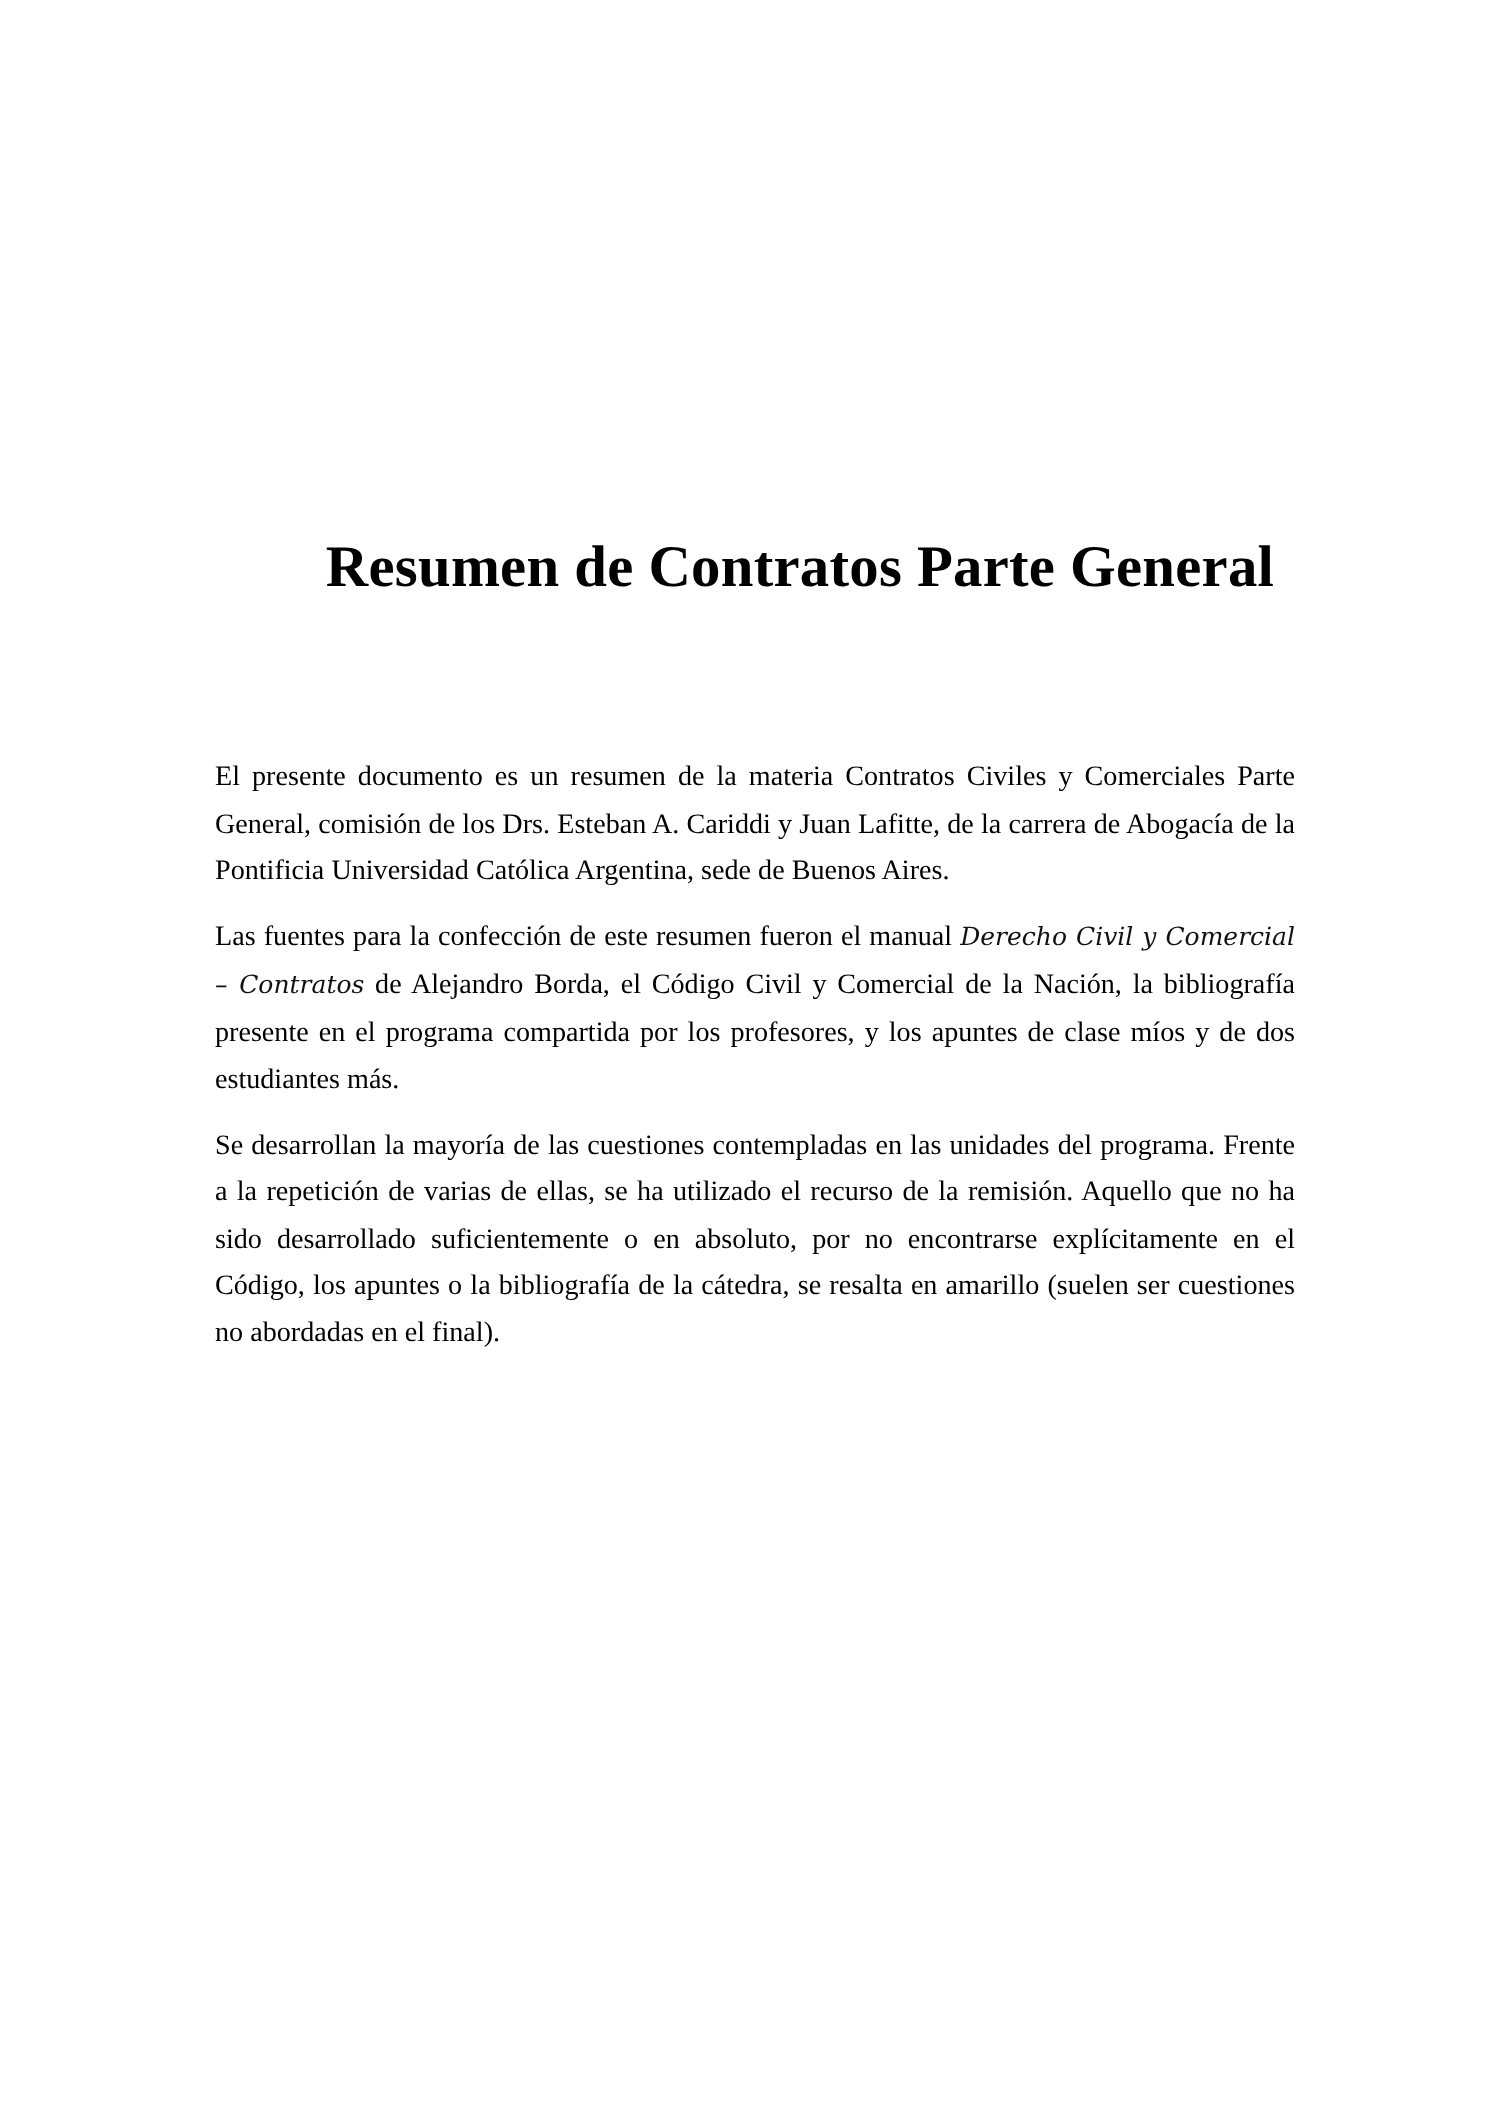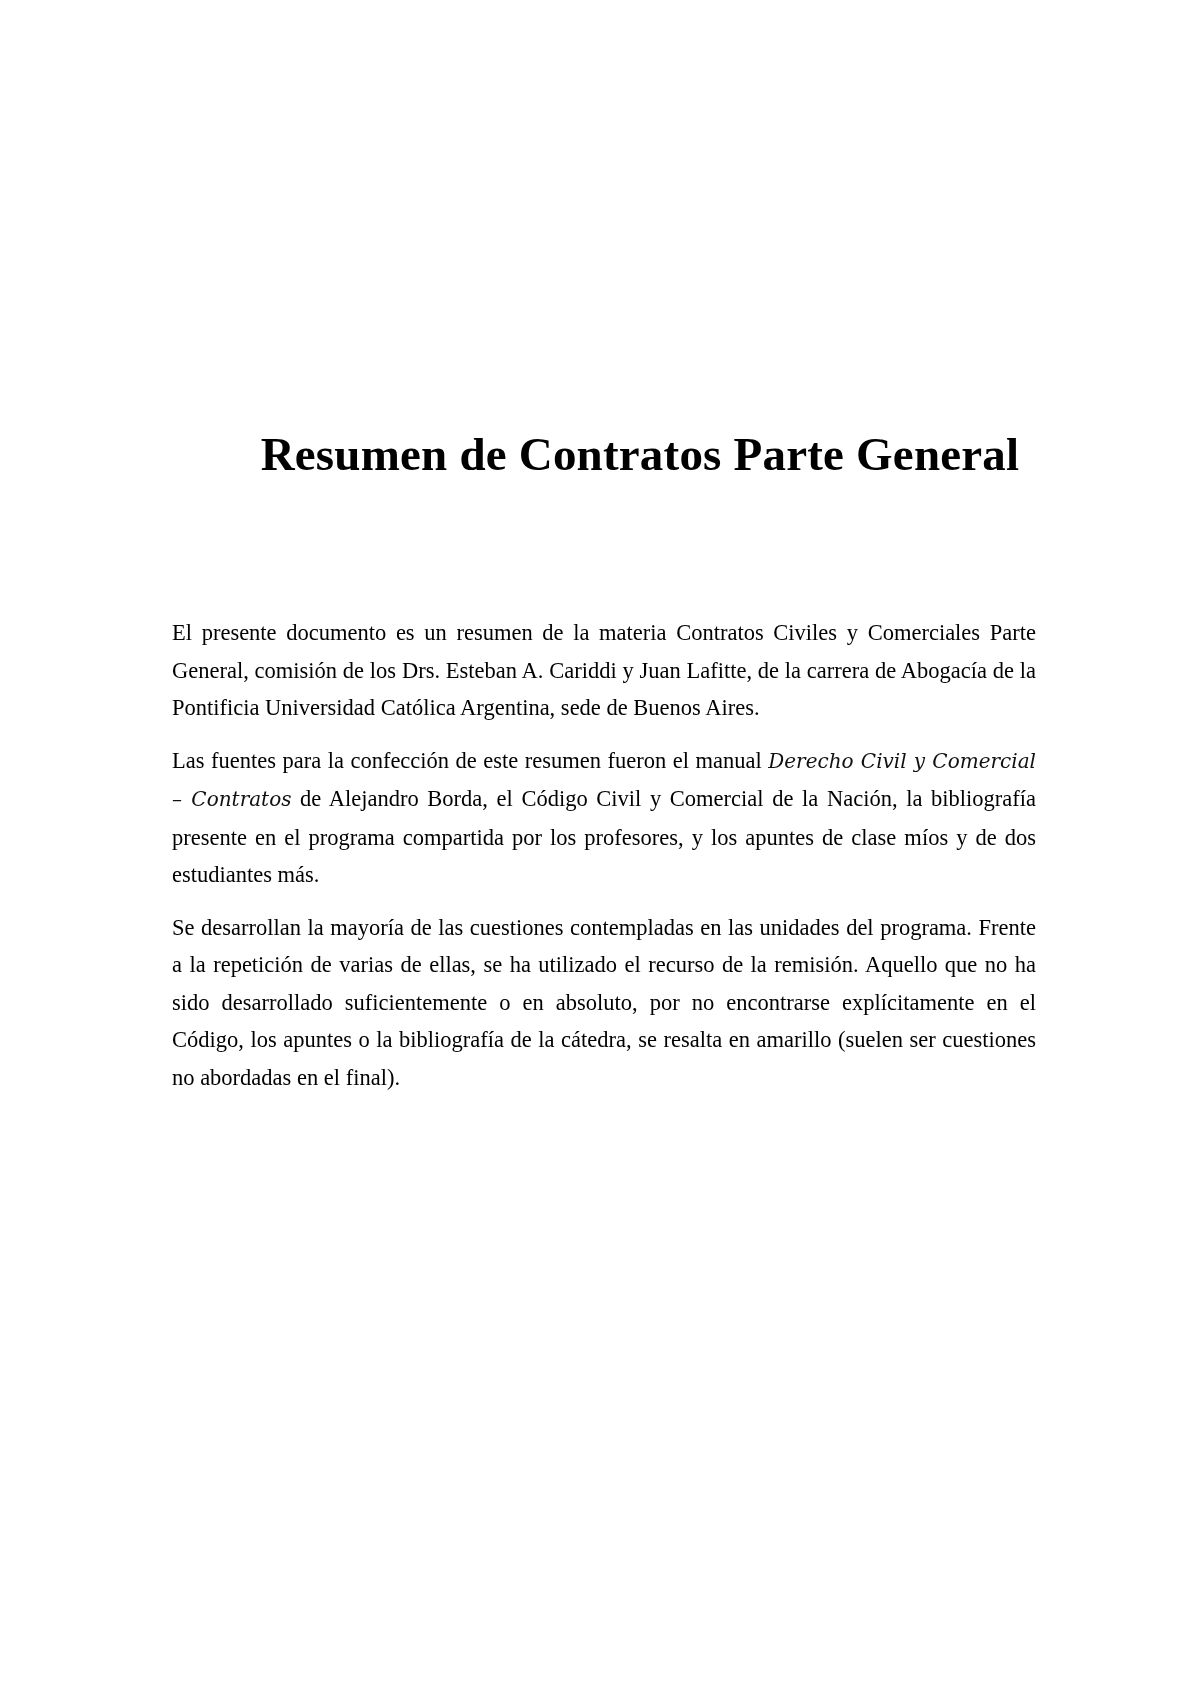--- a/index.html
+++ b/index.html
@@ -4,21 +4,21 @@
   <style>
     html, body { margin: 0; padding: 0; background: #ffffff; }
     body { width: 1200px; height: 1696px; position: relative; overflow: hidden;
            font-family: "Liberation Serif", "DejaVu Serif", serif; color: #000; }
     .page { position: absolute; left: 0; top: 0; width: 1200px; height: 1696px; background: #fff; }
     .title { position: absolute; left: 0; width: 1200px; top: 408px; text-align: center;
              font-size: 47px; font-weight: bold; margin: 16px; line-height: 60px; letter-spacing: 0.2px; padding-left: 24px; }
     .subtitle { position: absolute; left: 0; width: 1200px; top: 497px; text-align: center;
                 font-size: 22px; margin: 0; line-height: 30px; }
     .body { position: absolute; left: 172px; width: 864px; top: 602px; }
-    .para { margin: 12px 0 15px 0; font-size: 22.5px; line-height: 37.5px; text-align: justify;
+    .para { margin: 0 0 15px 0; font-size: 22.5px; line-height: 37.5px; text-align: justify;
             hyphens: none; }
     .para em { font-style: italic; font-family: "DejaVu Serif", serif; font-size: 20px; color: #111; }
   </style>
 </head>
 <body>
 
 <div class="page">
   <h1 class="title">Resumen de Contratos Parte General</h1>
 
   <div class="body">

